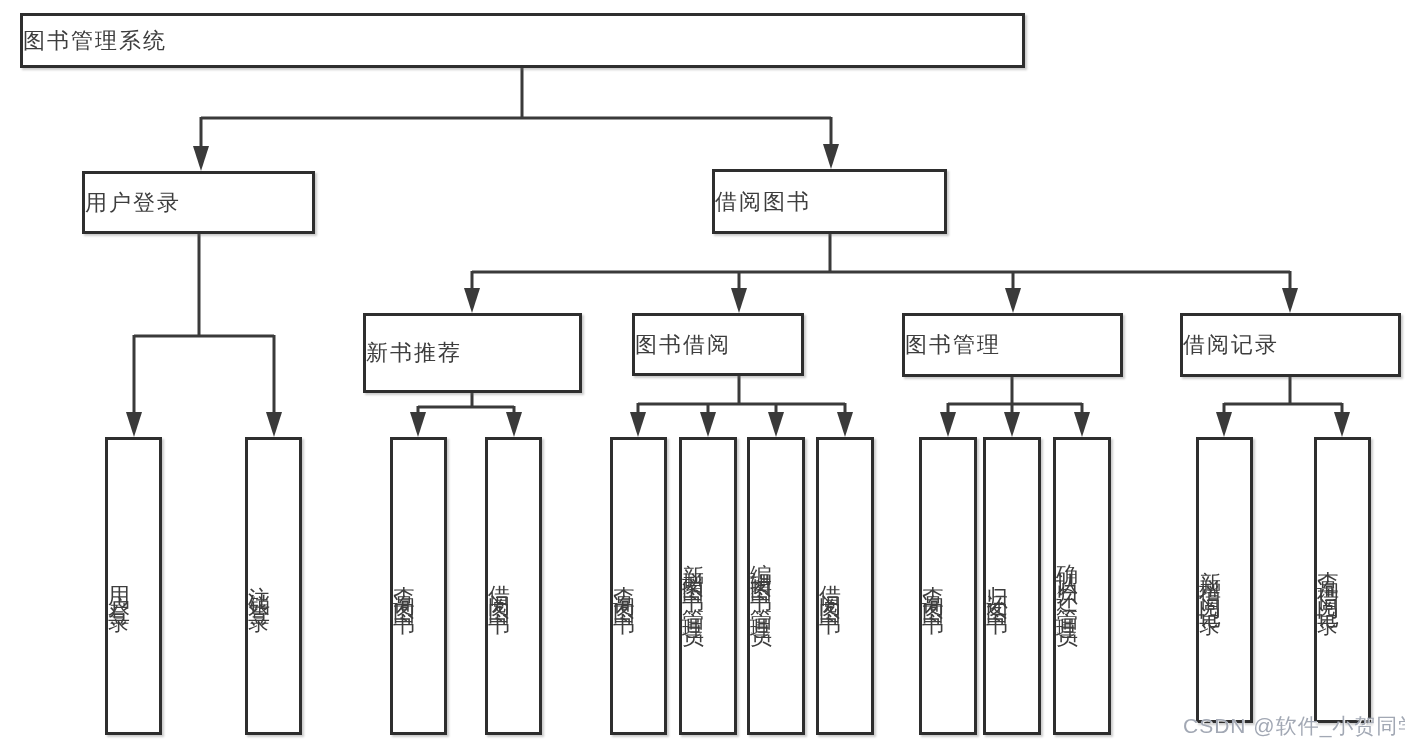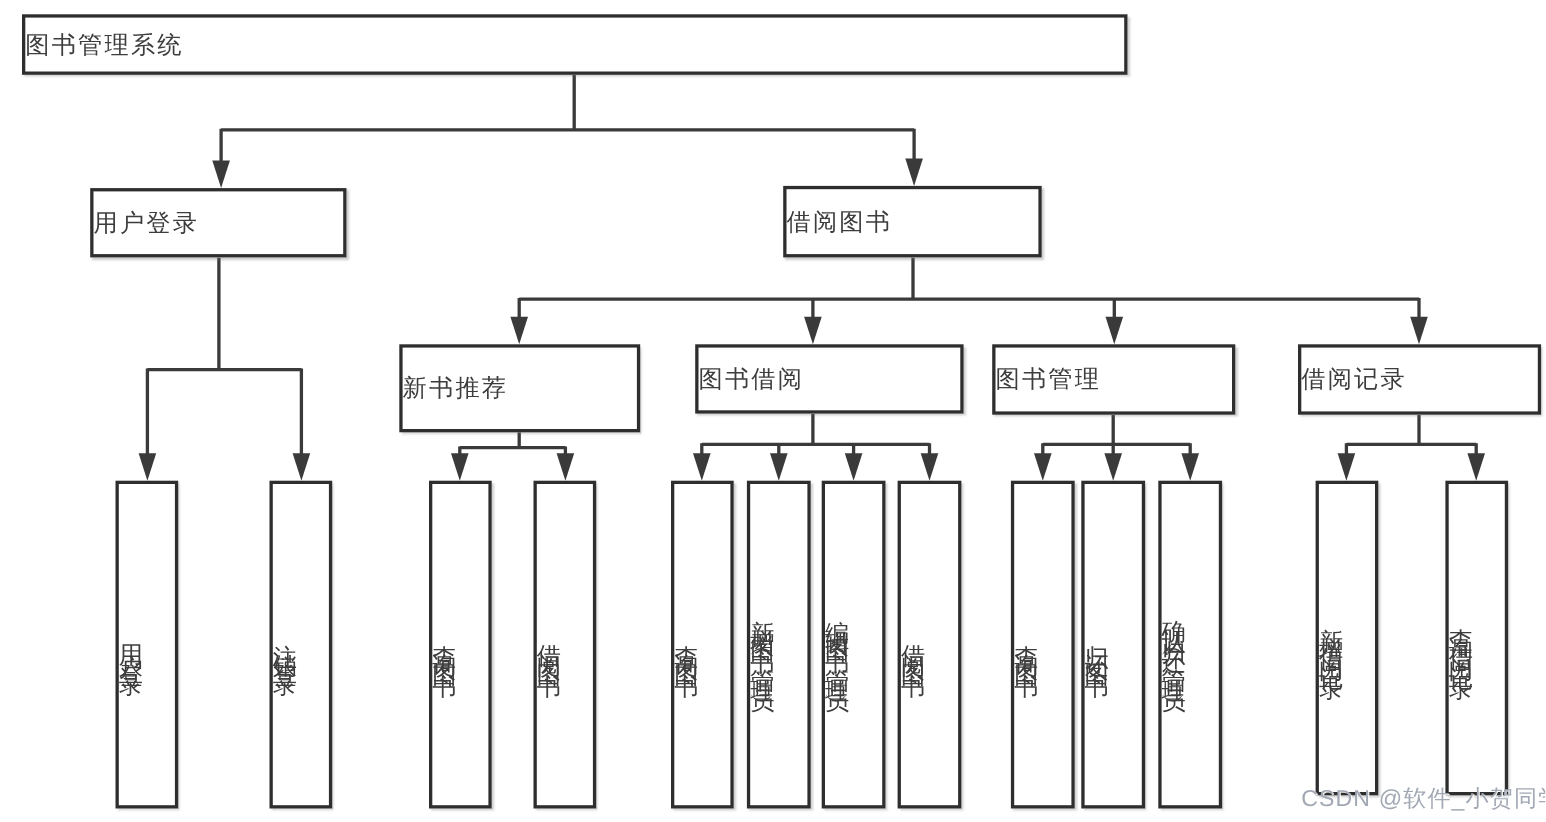--- a/index.html
+++ b/index.html
@@ -108,21 +108,21 @@
   <div class="node h" style="left:82px;top:171px;width:233px;height:63px">
     <span>用户登录</span>
   </div>
   <div class="node h" style="left:712px;top:169px;width:235px;height:65px">
     <span>借阅图书</span>
   </div>
 
   <div class="node h" style="left:363px;top:313px;width:219px;height:80px">
     <span>新书推荐</span>
   </div>
-  <div class="node h" style="left:632px;top:313px;width:244px;height:63px">
+  <div class="node h" style="left:632px;top:313px;width:172px;height:63px">
     <span>图书借阅</span>
   </div>
   <div class="node h" style="left:902px;top:313px;width:221px;height:64px">
     <span>图书管理</span>
   </div>
   <div class="node h" style="left:1180px;top:313px;width:221px;height:64px">
     <span>借阅记录</span>
   </div>
 
   <div class="node v" style="left:105px;top:437px;width:57px;height:298px">

